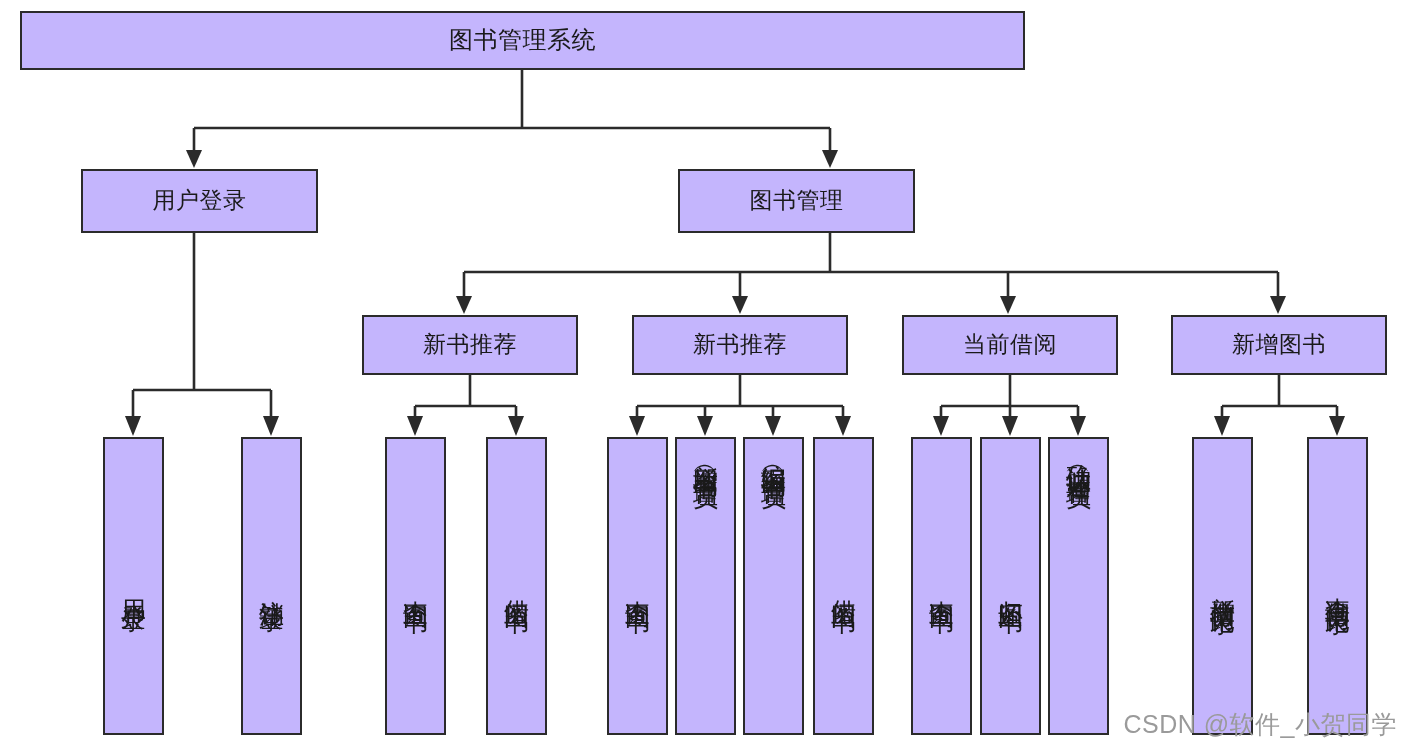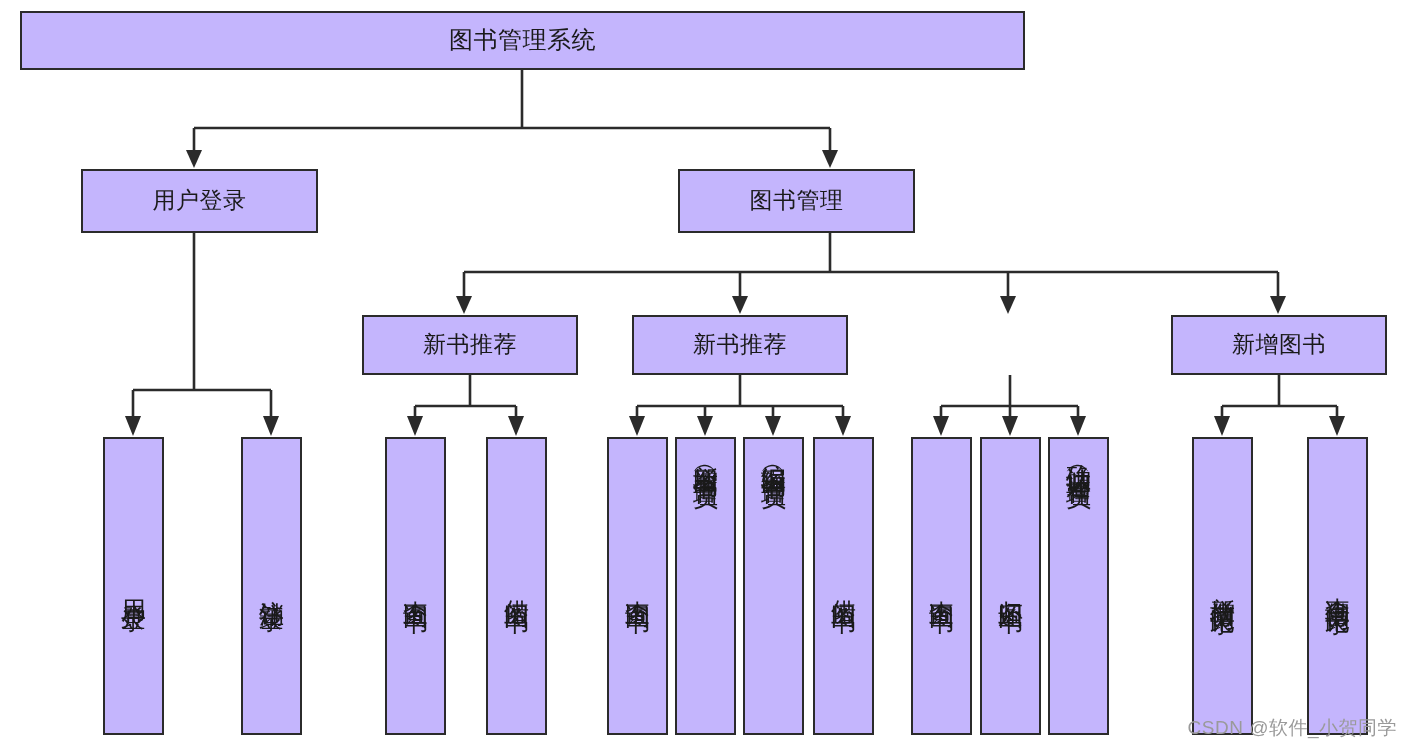--- a/index.html
+++ b/index.html
@@ -73,21 +73,21 @@
   }
   .node.leaf.center {
     align-items: center;
     padding-top: 0;
   }
   
   #watermark {
     position: absolute;
     right: 8px;
     bottom: 6px;
-    font-size: 19px;
+    font-size: 25px;
     color: #9a9a9a;
     letter-spacing: 0.5px;
     white-space: nowrap;
     pointer-events: none;
   }
 </style>
 </head>
 <body>
 
 <div id="canvas">
@@ -170,20 +170,23 @@
   </div>
 
   <div class="node horiz" style="left:362px; top:315px; width:216px; height:60px;">
     <span class="lbl">新书推荐</span>
   </div>
 
   <div class="node horiz" style="left:632px; top:315px; width:216px; height:60px;">
     <span class="lbl">新书推荐</span>
   </div>
 
+  <div class="node horiz" style="left:902px; top:315px; width:216px; height:60px;">
+    <span class="lbl">当前借阅</span>
+  </div>
 
   <div class="node horiz" style="left:1171px; top:315px; width:216px; height:60px;">
     <span class="lbl">新增图书</span>
   </div>
 
   <div class="node leaf center" style="left:103px; top:437px; width:61px; height:298px;">
     <span class="lbl">用户登录</span>
   </div>
 
   <div class="node leaf center" style="left:241px; top:437px; width:61px; height:298px;">

